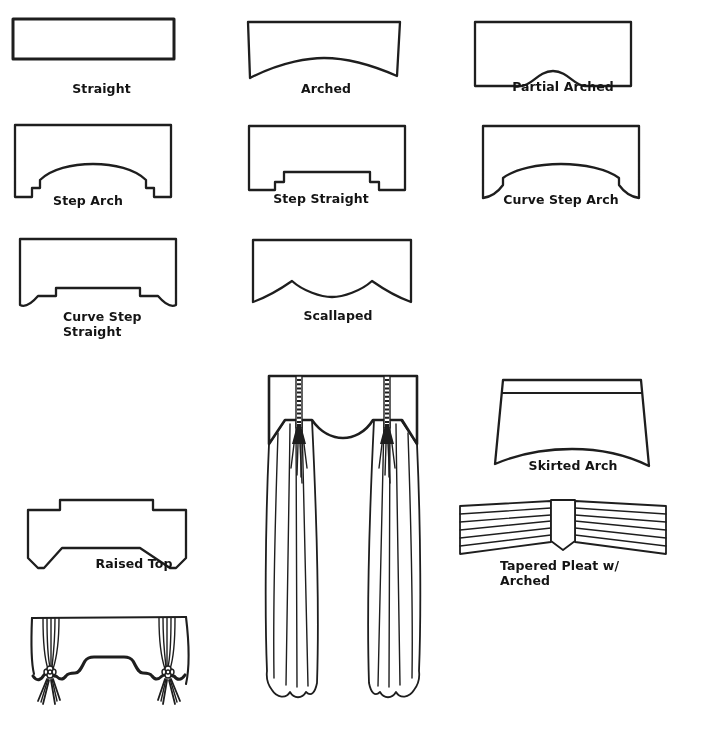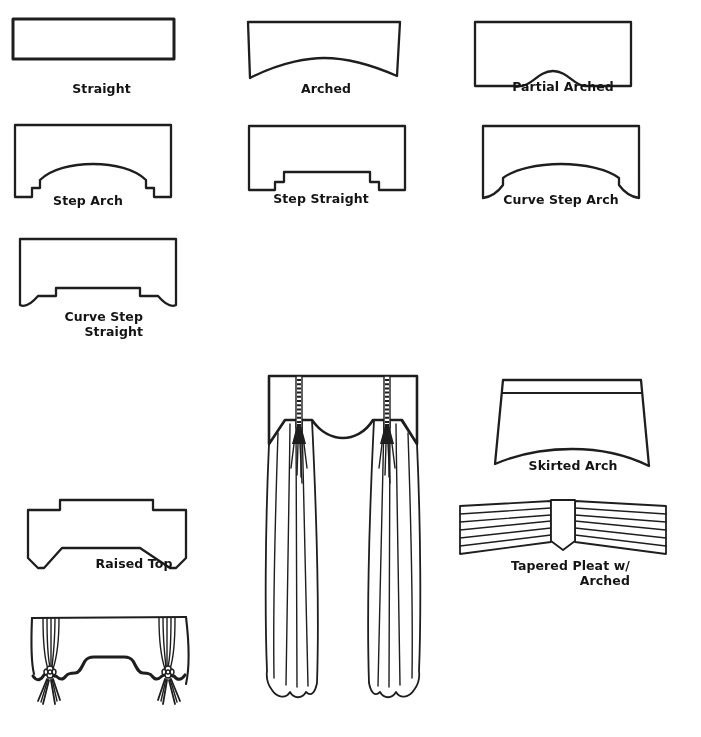--- a/index.html
+++ b/index.html
@@ -9,21 +9,21 @@
   figure.item svg{display:block;overflow:visible}
   .s{stroke:var(--line,#1e1e1e);fill:none;stroke-width:2.3;stroke-linecap:round;stroke-linejoin:round}
   .f{fill:var(--background,#fff)}
   .fd{fill:var(--line,#1e1e1e);stroke:none}
   .thin{stroke-width:1.4}
   .med{stroke-width:1.8}
   .thick{stroke-width:3.1}
   .bead{stroke:var(--line,#1e1e1e);stroke-width:4;stroke-dasharray:2 2.2;fill:none}
   .cap{position:absolute;left:50%;transform:translateX(-50%);
        font:600 12.5px/1.16 "DejaVu Sans",sans-serif;color:var(--text,#141414);
-       white-space:nowrap;text-align:right;letter-spacing:.1px}
+       white-space:nowrap;text-align:left;letter-spacing:.1px}
   .cap.wrap{white-space:normal}
 </style>
 </head>
 <body>
 
 <main class="canvas">
 
   <figure class="item" style="left:11px;top:17px;width:165px;height:45px">
     <svg viewBox="0 0 165 45" width="165" height="45">
       <rect class="s f" style="stroke-width:3" x="2" y="2" width="161" height="40"></rect>
@@ -66,20 +66,26 @@
     <figcaption class="cap" style="top:69px">Curve Step Arch</figcaption>
   </figure>
 
   <figure class="item" style="left:18px;top:237px;width:160px;height:76px">
     <svg viewBox="0 0 160 76" width="160" height="76">
       <path class="s f" d="M2,2 L158,2 L158,68 C152,71 146,66 140,59 L122,59 L122,51 L38,51 L38,59 L20,59 C14,66 8,71 2,68 Z"></path>
     </svg>
     <figcaption class="cap wrap" style="top:73px;margin-left:5px;width:80px">Curve Step Straight</figcaption>
   </figure>
 
+  <figure class="item" style="left:251px;top:238px;width:162px;height:68px">
+    <svg viewBox="0 0 162 68" width="162" height="68">
+      <path class="s f" d="M2,2 L160,2 L160,64 C146,59 131,50 121,43 C110,53 92,59 81,59 C70,59 52,53 41,43 C31,50 16,59 2,64 Z"></path>
+    </svg>
+    <figcaption class="cap" style="top:71px;margin-left:6px">Scallaped</figcaption>
+  </figure>
 
 
 
   <figure class="item" style="left:265px;top:373px;width:156px;height:330px">
     <svg viewBox="0 0 156 330" width="156" height="330">
 
       <path class="s f med" d="M20,47 L47,47 C52,150 54,250 52,310 C50,320 46,324 41,319 C37,326 29,326 25,319 C21,326 12,325 7,317 C3,312 1,306 2,298 C0,250 0,160 4,71 Z"></path>
       <path class="s thin" d="M13,60 C10,150 8,240 9,305"></path>
       <path class="s thin" d="M25,51 C24,140 22,230 21,312"></path>
       <path class="s thin" d="M31,49 C31,140 31,230 32,314"></path>

